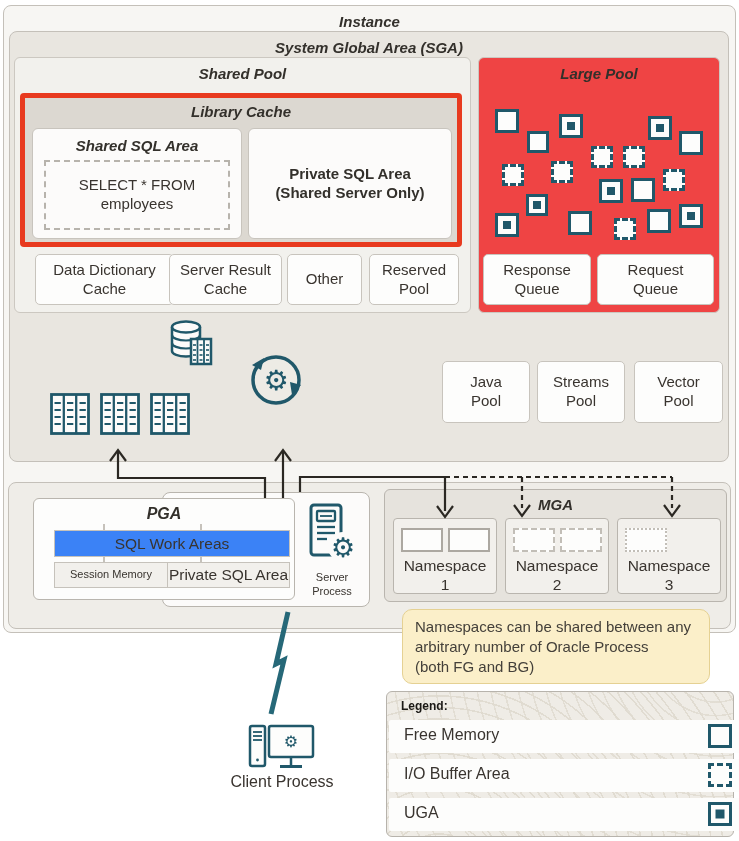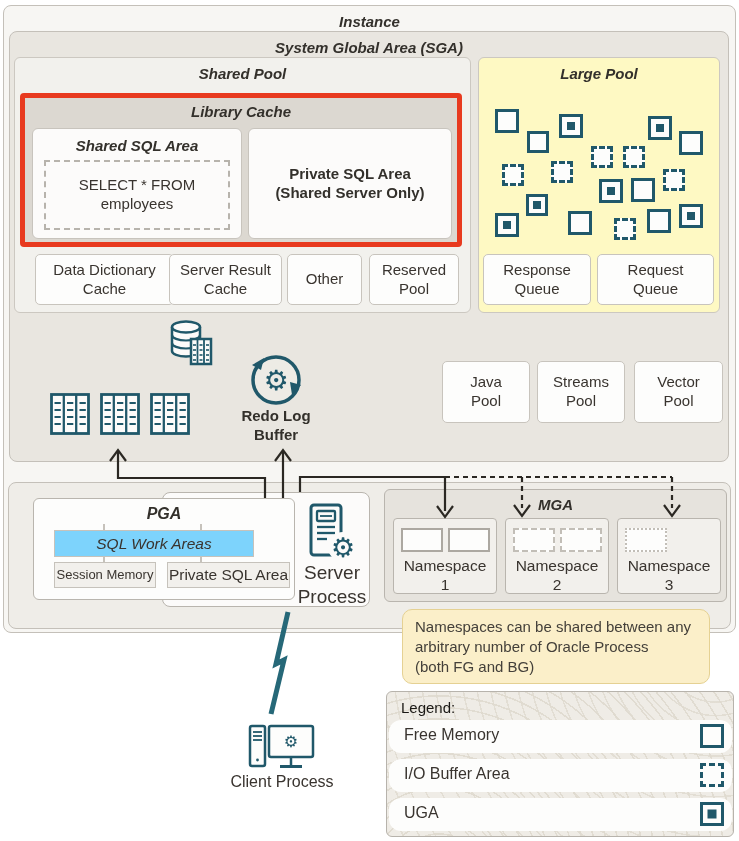--- a/index.html
+++ b/index.html
@@ -19,21 +19,21 @@
   
   .nsblk{box-sizing:border-box;width:42px;height:24px;background:#FDFDFC;border:2px solid #ACA8A1;display:inline-block;margin-right:5px;}
   .nsblk.dashed{border:2px dashed #C2BEB7;}
   .nsblk.dotted{border:2px dotted #C2BEB7;}
   .nub{position:absolute;width:2px;height:7px;background:#C6C2BB;}
   svg{position:absolute;overflow:visible;}
   .legendbox{position:absolute;left:386px;top:691px;width:348px;height:146px;box-sizing:border-box;
      border:1.5px solid #B7B3AC;border-radius:6px;background-color:#EFECE6;
      background-image:repeating-radial-gradient(circle at 15% 130%, rgba(226,222,212,0) 0 10px, rgba(223,218,207,.9) 10px 11.5px),
                       repeating-radial-gradient(circle at 95% -30%, rgba(226,222,212,0) 0 12px, rgba(223,218,207,.8) 12px 13.5px);}
-  .lrow{position:absolute;left:2px;width:343px;height:33px;background:#FDFDFC;border-radius:12px;}
+  .lrow{position:absolute;left:2px;width:343px;height:33px;background:#FDFDFC;border-radius:2px;padding-left:8px;}
   .lrow .lbl{position:absolute;left:15px;top:6px;font-size:16px;}
   .note{position:absolute;left:402px;top:609px;width:308px;box-sizing:border-box;background:#FBEFC9;border:1.5px solid #E5D193;
         border-radius:10px;padding:7px 12px;font-size:15px;line-height:1.32;white-space:pre-line;color:#44403A;z-index:7;}
 </style>
 </head>
 <body>
 
 <div id="canvas">
 
   <svg width="0" height="0">
@@ -86,21 +86,21 @@
 (Shared Server Only)</div>
 
   <div class="small ctr" style="position:absolute;left:23px;top:254px;width:137px;height:49px;margin-left:12px;">Data Dictionary
 Cache</div>
   <div class="small ctr" style="position:absolute;left:169px;top:254px;width:111px;height:49px;">Server Result
 Cache</div>
   <div class="small ctr" style="position:absolute;left:287px;top:254px;width:73px;height:49px;">Other</div>
   <div class="small ctr" style="position:absolute;left:369px;top:254px;width:88px;height:49px;">Reserved
 Pool</div>
 
-  <div class="box" style="left:478px;top:57px;width:242px;height:256px;background:#fef9c3;border-color:#CCC8C1;border-radius:6px;">
+  <div class="box" style="left:478px;top:57px;width:242px;height:256px;background:#ef4444;border-color:#CCC8C1;border-radius:6px;">
     <div class="title pad">Large Pool</div>
     <div id="lp-blocks" style="position:absolute;left:0;top:0;width:100%;height:100%;">
         <div class="blk" style="left: 16px; top: 51px; width: 24px; height: 24px;"></div>
         <div class="blk" style="left: 48px; top: 73px; width: 22px; height: 22px;"></div>
         <div class="blk uga" style="left: 80px; top: 56px; width: 24px; height: 24px;"></div>
         <div class="blk uga" style="left: 169px; top: 58px; width: 24px; height: 24px;"></div>
         <div class="blk" style="left: 200px; top: 73px; width: 24px; height: 24px;"></div>
         <div class="blk dashed" style="left: 112px; top: 88px; width: 22px; height: 22px;"></div>
         <div class="blk dashed" style="left: 144px; top: 88px; width: 22px; height: 22px;"></div>
         <div class="blk dashed" style="left: 23px; top: 106px; width: 22px; height: 22px;"></div>
@@ -154,22 +154,20 @@
         <line x1="38" y1="42" x2="41" y2="42"></line>
     </g>
   </svg>
 
   <svg style="left:248px;top:352px;" width="58" height="58">
     <circle cx="28" cy="28" r="23" fill="#EDEBE5" stroke="#20586A" stroke-width="3.5"></circle>
     <polygon points="4,13 16,6 13,18" fill="#20586A"></polygon>
     <polygon points="53,33 44,43 42,30" fill="#20586A"></polygon>
     <text x="28" y="38" font-size="28" text-anchor="middle" fill="#20586A" font-family="DejaVu Sans">⚙</text>
   </svg>
-  <div class="ctr" style="position:absolute;left:230px;top:409px;width:92px;height:34px;font-weight:bold;color:#33302B;">Redo Log
-Buffer</div>
 
   <div class="small ctr" style="position:absolute;left:442px;top:361px;width:86px;height:60px;">Java
 Pool</div>
   <div class="small ctr" style="position:absolute;left:537px;top:361px;width:86px;height:60px;">Streams
 Pool</div>
   <div class="small ctr" style="position:absolute;left:634px;top:361px;width:87px;height:60px;">Vector
 Pool</div>
 
   <div class="box" style="left:8px;top:482px;width:723px;height:147px;background:#EFEDE8;"></div>
 
@@ -177,28 +175,28 @@
   <svg style="left:306px;top:502px;" width="54" height="64">
     <rect x="5" y="3" width="30" height="50" rx="3" fill="none" stroke="#20586A" stroke-width="3"></rect>
     <rect x="11" y="9" width="18" height="10" rx="1" fill="none" stroke="#20586A" stroke-width="2.3"></rect>
     <line x1="14" y1="14" x2="26" y2="14" stroke="#20586A" stroke-width="1.8"></line>
     <line x1="11" y1="25" x2="29" y2="25" stroke="#20586A" stroke-width="2.3"></line>
     <line x1="11" y1="31" x2="29" y2="31" stroke="#20586A" stroke-width="2.3"></line>
     <line x1="11" y1="37" x2="21" y2="37" stroke="#20586A" stroke-width="2.3"></line>
     <circle cx="37" cy="45" r="15" fill="#FCFBFA"></circle>
     <text x="37" y="55" font-size="27" text-anchor="middle" fill="#20586A" font-family="DejaVu Sans">⚙</text>
   </svg>
-  <div class="ctr" style="position:absolute;left:298px;top:566px;width:68px;height:38px;font-size:19px;">Server
+  <div class="ctr" style="position:absolute;left:298px;top:566px;width:68px;height:38px;font-size:11px;">Server
 Process</div>
 
   <div class="box" style="left:33px;top:498px;width:262px;height:102px;background:#FDFDFC;border-color:#B9B5AE;border-radius:6px;">
     <div class="title" style="padding-top:6px;font-size:16px;">PGA</div>
   </div>
-  <div class="ctr" style="position:absolute;left:54px;top:530px;width:200px;height:27px;background:#7dd3fc;border:1.2px solid #C6C2BB;box-sizing:border-box;font-size:15.5px;font-style:italic;">SQL Work Areas</div>
-  <div class="ctr" style="position:absolute;left:54px;top:562px;width:102px;height:26px;background:#F2F0EC;border:1.2px solid #C6C2BB;box-sizing:border-box;font-size:13px;">Session Memory</div>
+  <div class="ctr" style="position:absolute;left:54px;top:530px;width:236px;height:27px;background:#3b82f6;border:1.2px solid #C6C2BB;box-sizing:border-box;font-size:15.5px;">SQL Work Areas</div>
+  <div class="ctr" style="position:absolute;left:54px;top:562px;width:114px;height:26px;background:#F2F0EC;border:1.2px solid #C6C2BB;box-sizing:border-box;font-size:11px;">Session Memory</div>
   <div class="ctr" style="position:absolute;left:167px;top:562px;width:123px;height:26px;background:#F2F0EC;border:1.2px solid #C6C2BB;box-sizing:border-box;font-size:15.5px;">Private SQL Area</div>
   <div class="nub" style="left:103px;top:524px;"></div>
   <div class="nub" style="left:200px;top:524px;"></div>
   <div class="nub" style="left:103px;top:556px;"></div>
   <div class="nub" style="left:200px;top:556px;"></div>
 
   <div class="box" style="left:384px;top:489px;width:343px;height:113px;background:#E6E3DD;border-color:#B9B5AE;border-radius:6px;">
     <div class="title" style="padding-top:6px;">MGA</div>
   </div>
   <div class="box" style="left:393px;top:518px;width:104px;height:76px;background:#F2F0EC;border-color:#B9B5AE;border-radius:4px;">
@@ -245,21 +243,21 @@
     <line x1="6" y1="18" x2="15" y2="18" stroke="#20586A" stroke-width="1.8"></line>
     <circle cx="10.5" cy="38" r="1.4" fill="#20586A"></circle>
     <rect x="22" y="4" width="44" height="31" rx="2" fill="#FDFDFC" stroke="#20586A" stroke-width="2.5"></rect>
     <text x="44" y="25" font-size="16" text-anchor="middle" fill="#20586A" font-family="DejaVu Sans">⚙</text>
     <line x1="44" y1="35" x2="44" y2="43" stroke="#20586A" stroke-width="2.5"></line>
     <line x1="33" y1="44.5" x2="55" y2="44.5" stroke="#20586A" stroke-width="3"></line>
   </svg>
   <div class="ctr" style="position:absolute;left:228px;top:772px;width:108px;height:20px;font-size:16px;">Client Process</div>
 
   <div class="legendbox">
-    <div style="position:absolute;left:14px;top:7px;font-weight:normal;font-size:15px;color:#1b1916;">Legend:</div>
+    <div style="position:absolute;left:14px;top:7px;font-weight:bold;font-size:12px;color:#1b1916;">Legend:</div>
     <div class="lrow" style="top:28px;">
       <span class="lbl">Free Memory</span>
       <span class="sw"></span>
     </div>
     <div class="lrow" style="top:67px;">
       <span class="lbl">I/O Buffer Area</span>
       <span class="sw io"></span>
     </div>
     <div class="lrow" style="top:106px;">
       <span class="lbl">UGA</span>

